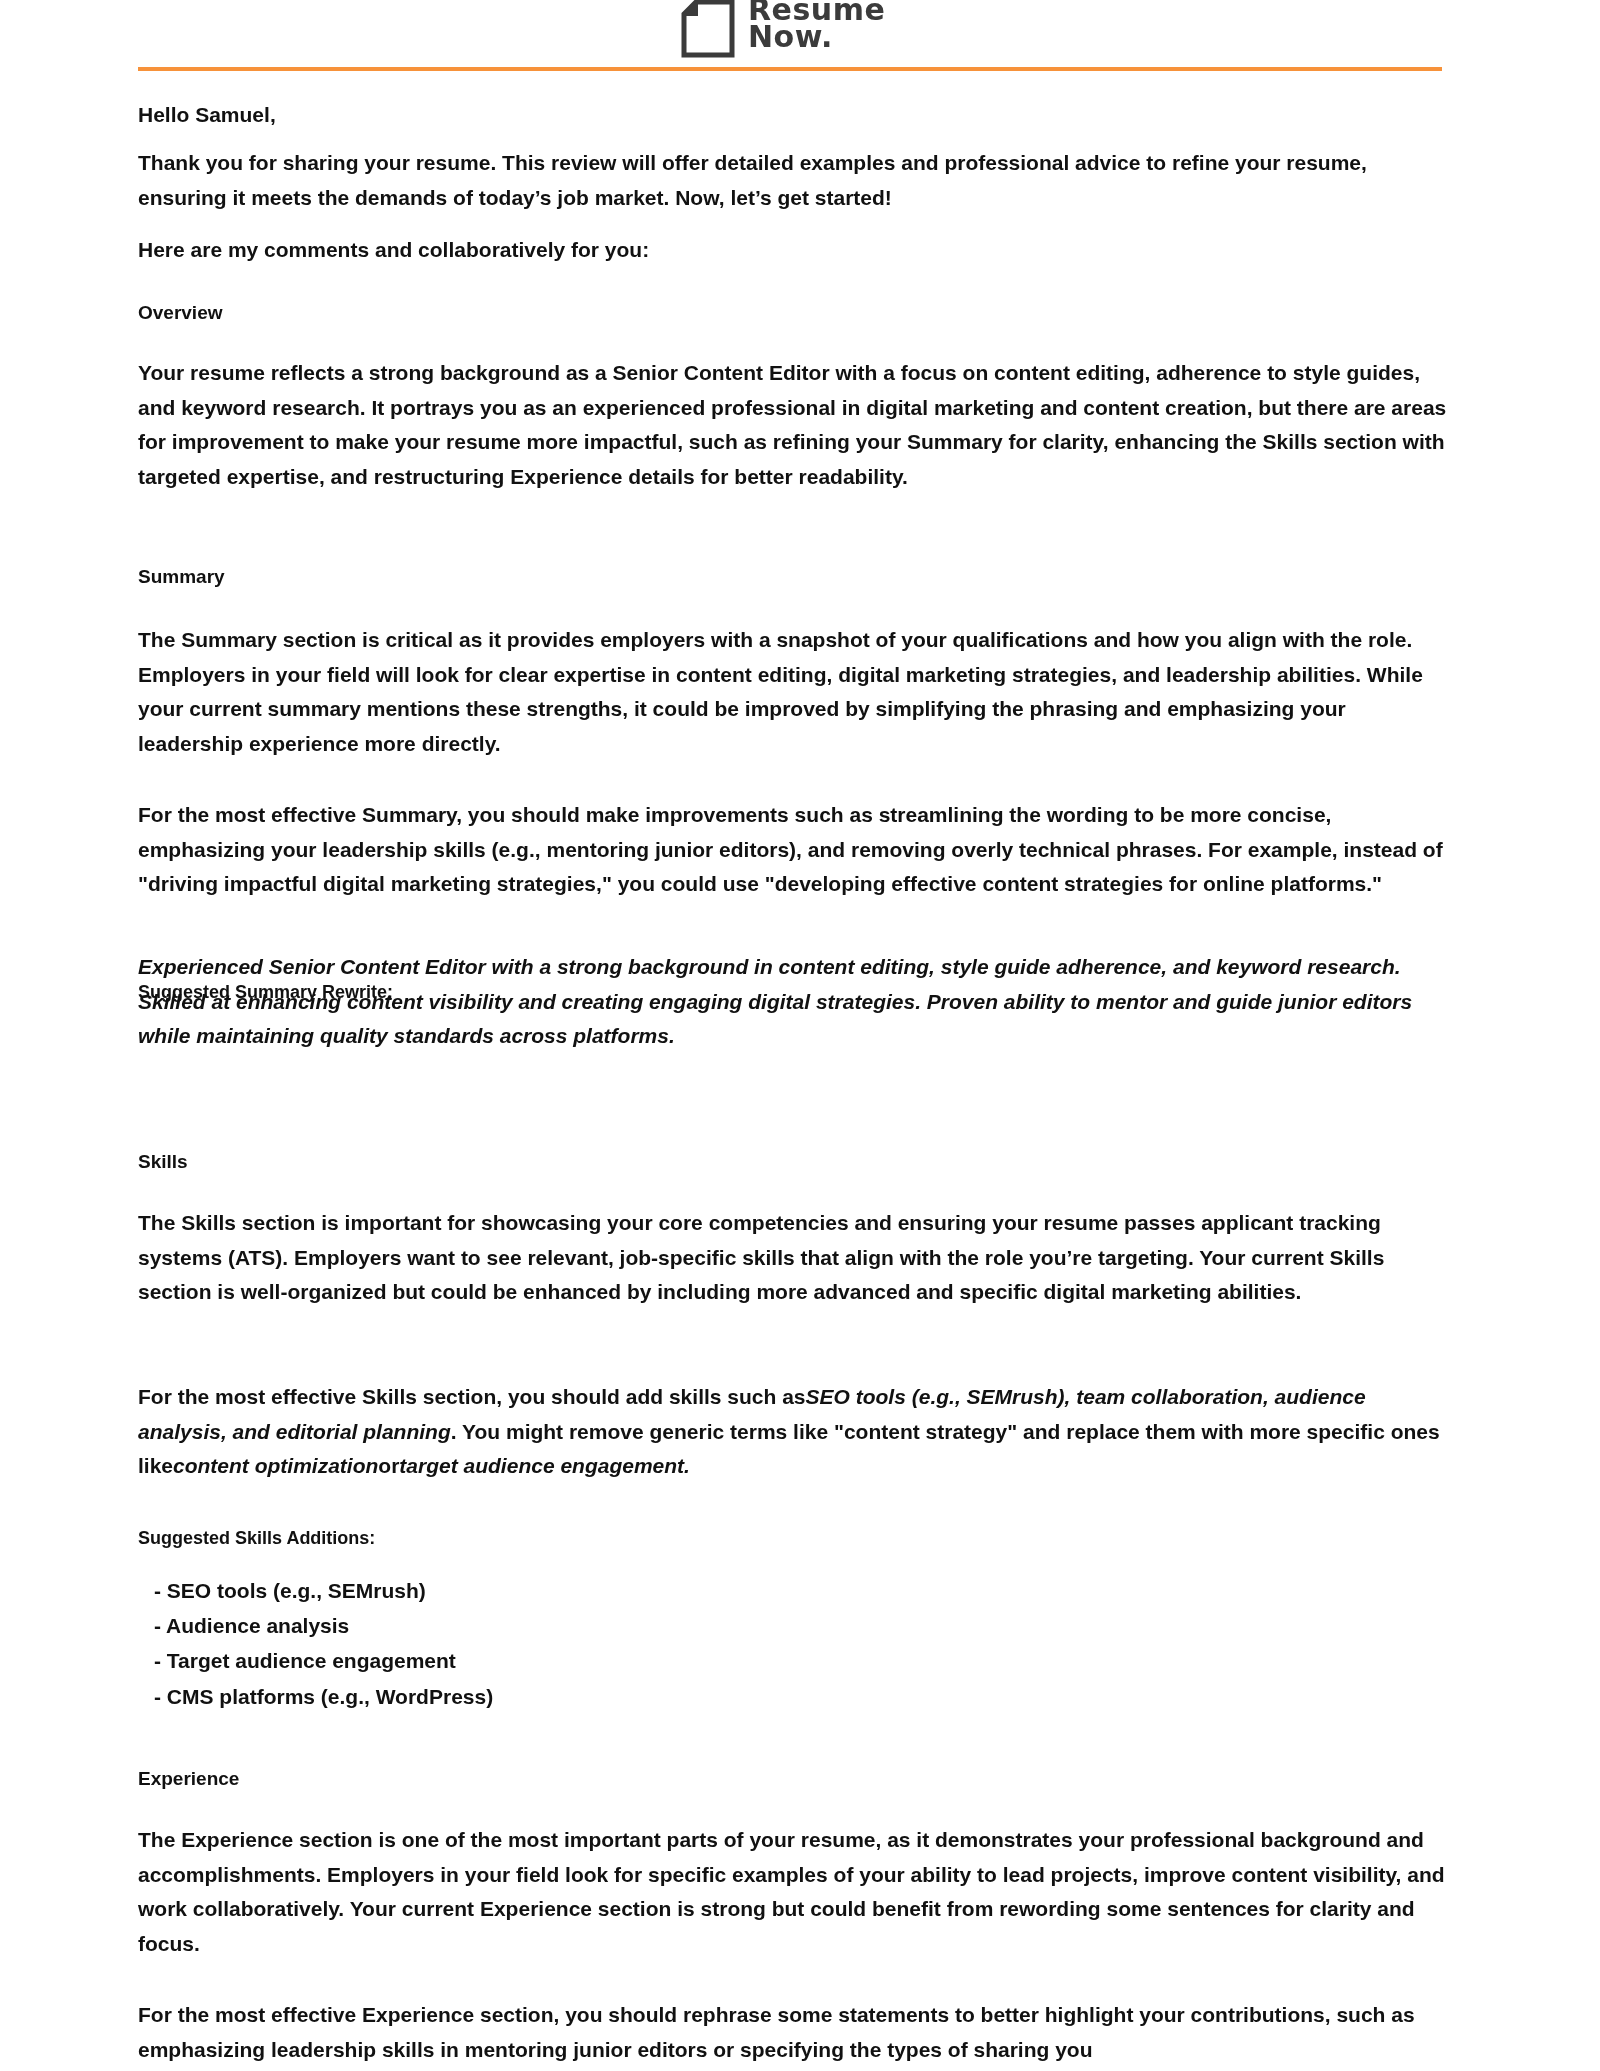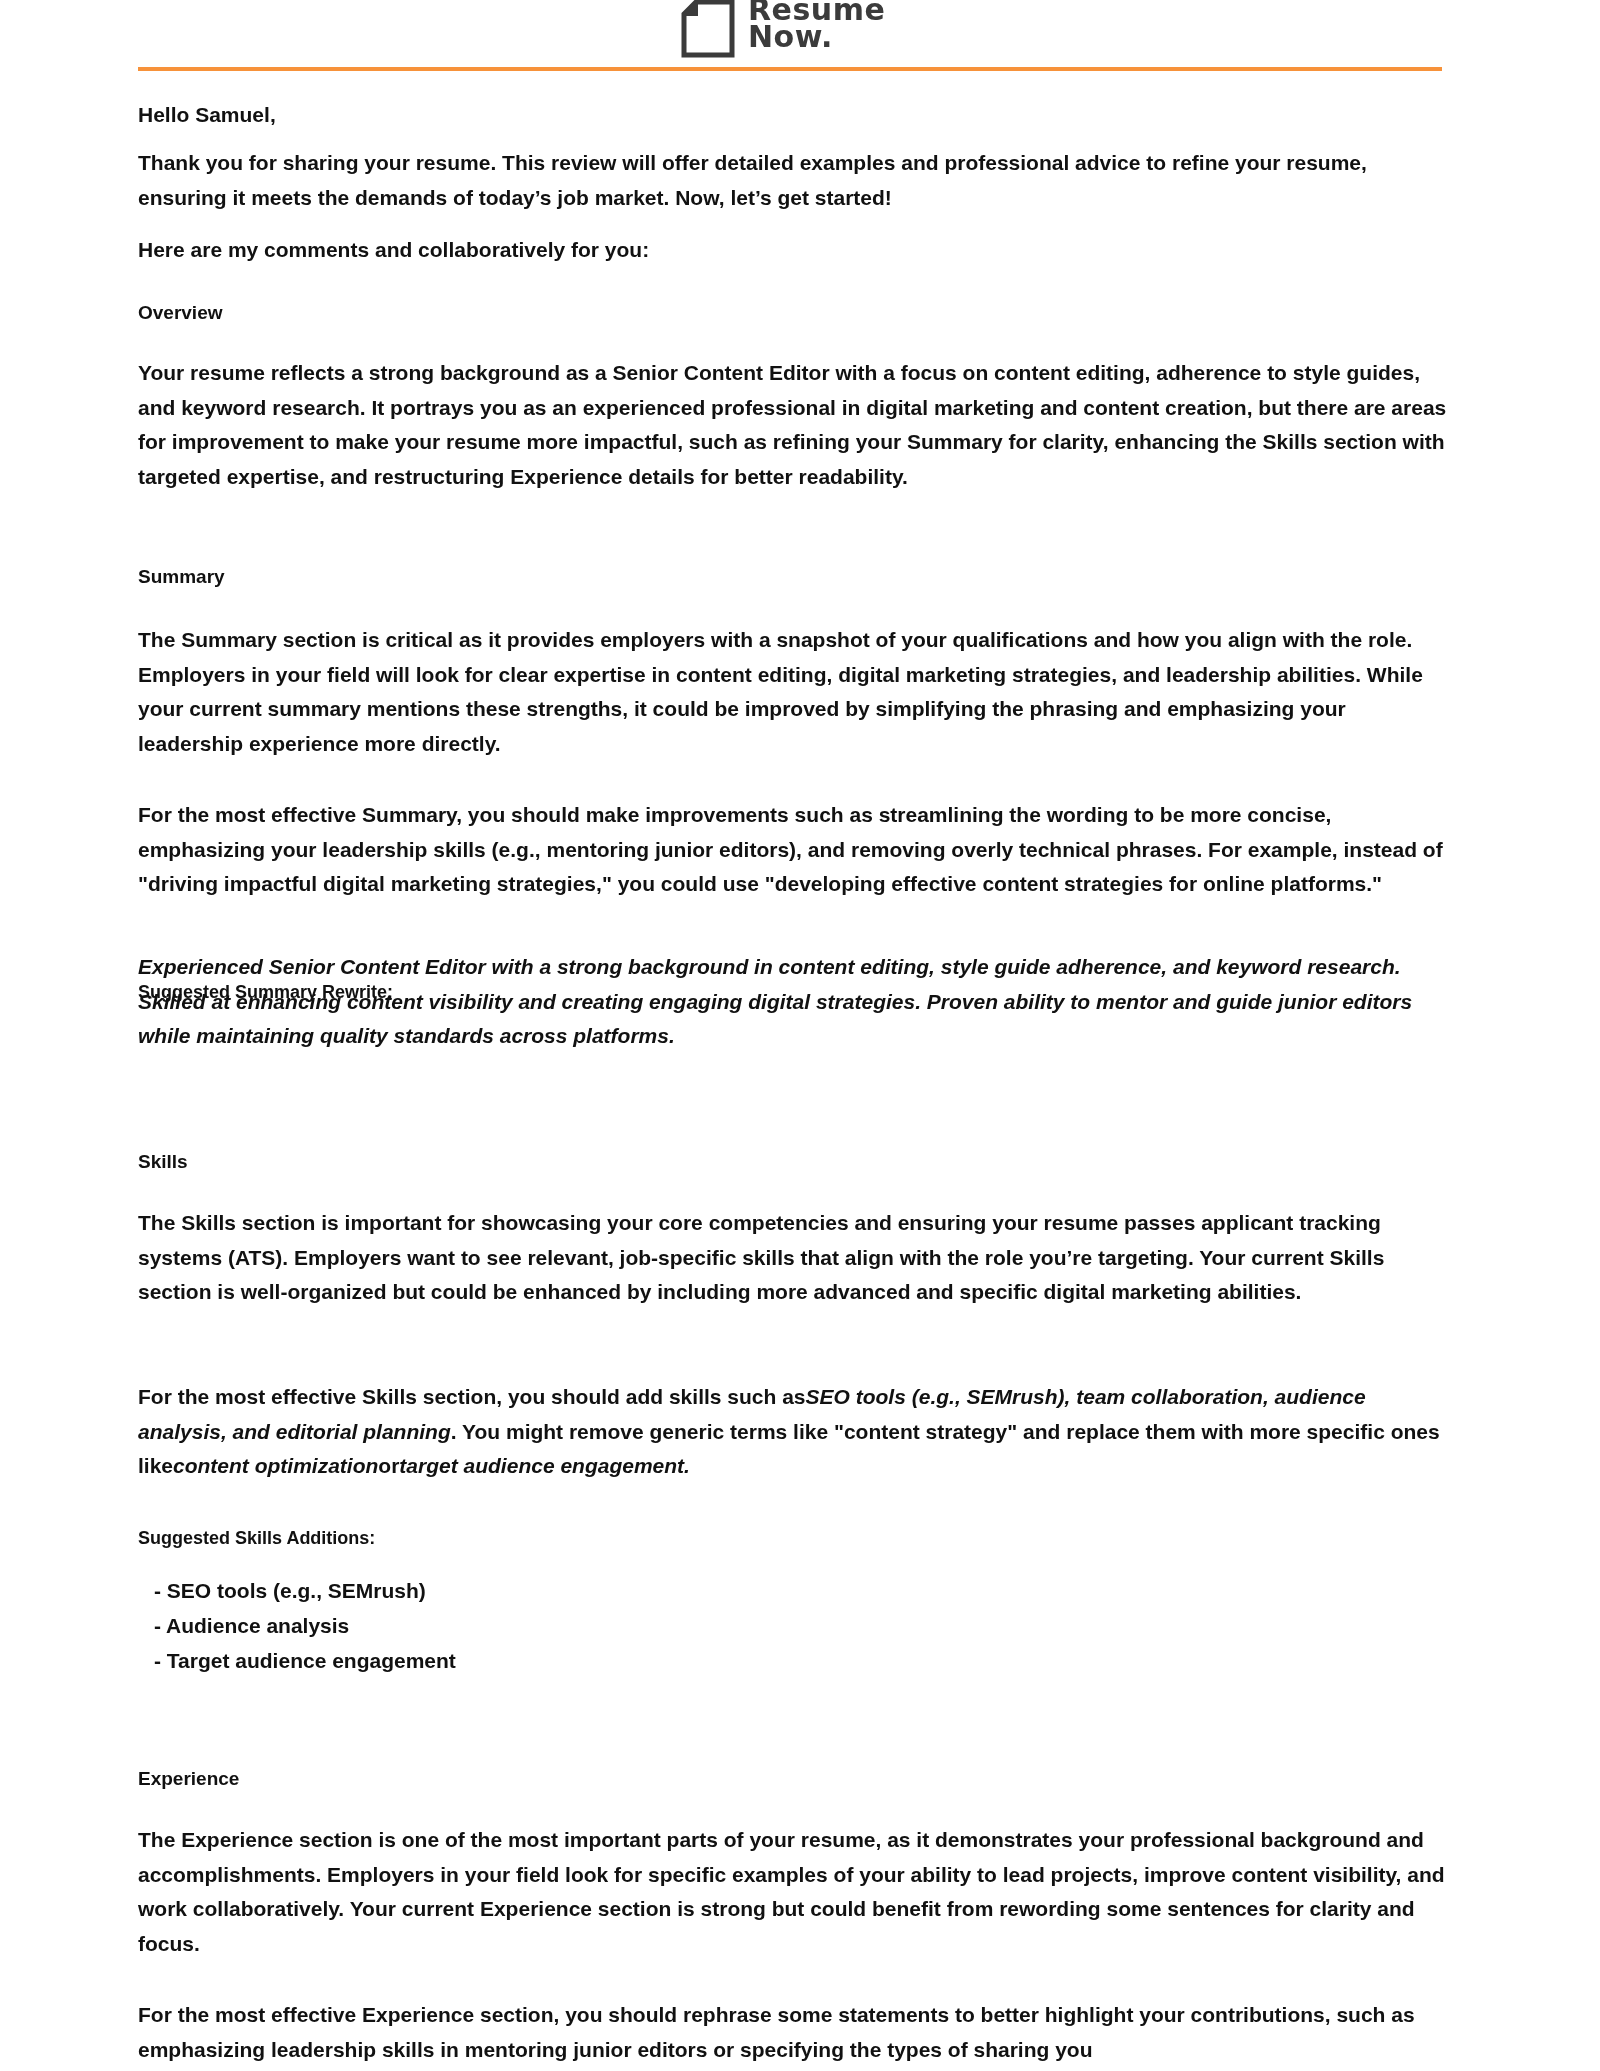--- a/index.html
+++ b/index.html
@@ -58,17 +58,18 @@
 
 <h2 class="blk h" style="top:1145px">Skills</h2>
 <p class="blk" style="top:1206px">The Skills section is important for showcasing your core competencies and ensuring your resume passes applicant tracking systems (ATS). Employers want to see relevant, job-specific skills that align with the role you’re targeting. Your current Skills section is well-organized but could be enhanced by including more advanced and specific digital marketing abilities.</p>
 <p class="blk" style="top:1380px"><span>For the most effective Skills section, you should add skills such as</span><span class="it">SEO tools (e.g., SEMrush), team collaboration, audience analysis, and editorial planning</span><span>. You might remove generic terms like "content strategy" and replace them with more specific ones like</span><span class="it">content optimization</span><span>or</span><span class="it">target audience engagement.</span></p>
 
 <h3 class="blk h2" style="top:1521px">Suggested Skills Additions:</h3>
 <ul class="blk list" style="top:1557px">
   <li>- SEO tools (e.g., SEMrush)</li>
   <li>- Audience analysis</li>
   <li>- Target audience engagement</li>
+  <li>- CMS platforms (e.g., WordPress)</li>
 </ul>
 
 <h2 class="blk h" style="top:1762px">Experience</h2>
 <p class="blk" style="top:1823px">The Experience section is one of the most important parts of your resume, as it demonstrates your professional background and accomplishments. Employers in your field look for specific examples of your ability to lead projects, improve content visibility, and work collaboratively. Your current Experience section is strong but could benefit from rewording some sentences for clarity and focus.</p>
 <p class="blk" style="top:1998px">For the most effective Experience section, you should rephrase some statements to better highlight your contributions, such as emphasizing leadership skills in mentoring junior editors or specifying the types of sharing you</p>
 
 </body></html>

